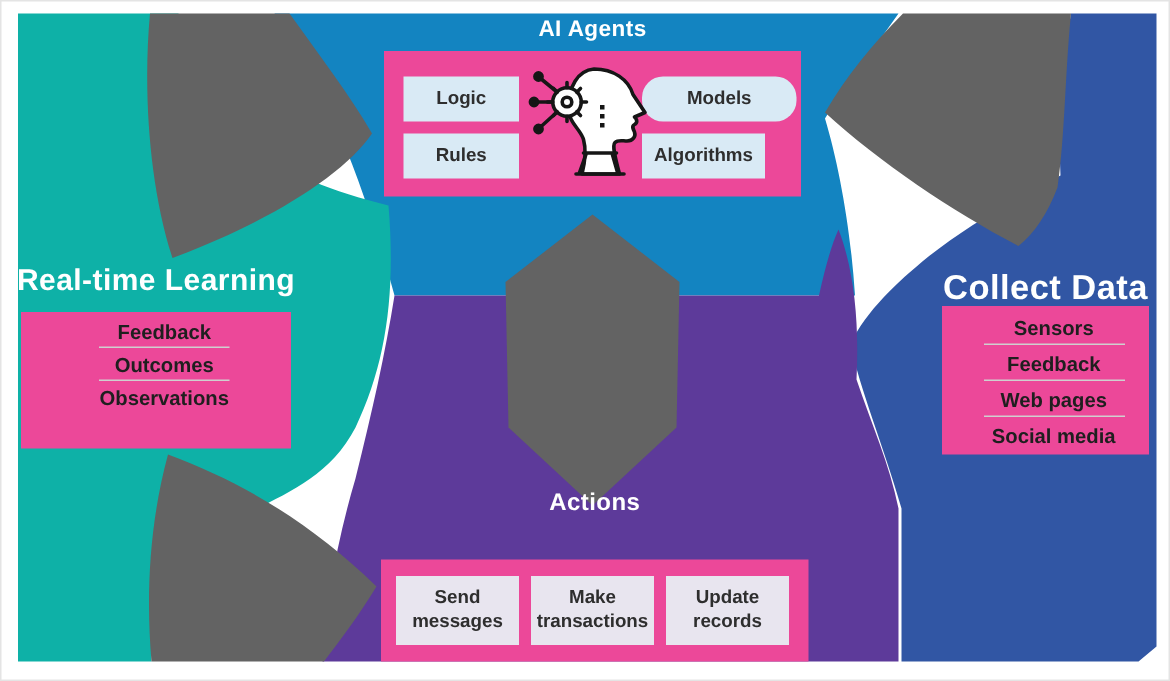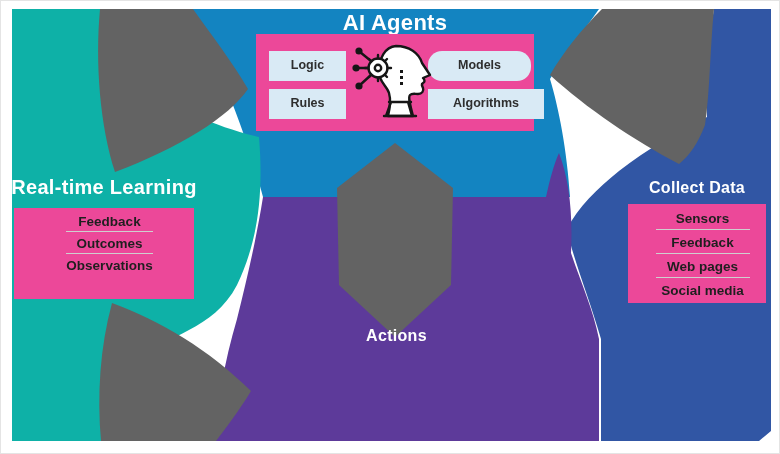--- a/index.html
+++ b/index.html
@@ -6,38 +6,38 @@
   #stage{
     position:relative;width:780px;height:454px;background:#ffffff;
     border:1px solid #e4e4e4;box-sizing:border-box;overflow:hidden;
     font-family:"Liberation Sans", sans-serif;
   }
   #shapes{position:absolute;left:0;top:0;width:780px;height:454px;}
   .title{
     position:absolute;color:#ffffff;font-weight:bold;text-align:center;
     letter-spacing:.3px;line-height:1;
   }
-  .t-ai{left:255px;top:11px;width:278px;font-size:22px;}
+  .t-ai{left:255px;top:11px;width:278px;font-size:15px;}
   .t-rtl{left:10px;top:176px;width:186px;font-size:20px;}
-  .t-cd{left:627px;top:179px;width:138px;font-size:16px;}
+  .t-cd{left:627px;top:179px;width:138px;font-size:23px;}
   .t-act{left:253px;top:327px;width:285px;font-size:16px;}
   .card{position:absolute;background:#ec4899;}
   .card-ai{left:255px;top:33px;width:278px;height:97px;}
   .card-rtl{left:13px;top:207px;width:180px;height:91px;}
   .card-cd{left:627px;top:203px;width:138px;height:99px;}
   .card-act{left:253px;top:372px;width:285px;height:68px;}
   .chip{
     position:absolute;background:#d9eaf5;color:#2e2e2e;font-weight:bold;
     font-size:12.5px;display:flex;align-items:center;justify-content:center;
     text-align:center;line-height:1.25;
   }
   .chip-logic{left:13px;top:17px;width:77px;height:30px;}
   .chip-rules{left:13px;top:55px;width:77px;height:30px;}
   .chip-models{left:172px;top:17px;width:103px;height:30px;border-radius:14px;}
-  .chip-algorithms{left:172px;top:55px;width:116px;height:30px;}
+  .chip-algorithms{left:172px;top:55px;width:82px;height:30px;}
   .chip-act{background:#e8e5ef;top:11px;width:82px;height:46px;}
   .chip-send{left:10px;}
   .chip-make{left:100px;}
   .chip-update{left:190px;}
   .ai-icon{position:absolute;left:95px;top:7px;width:88px;height:82px;}
   ul.list{list-style:none;margin:0;padding:2px 0 0 11px;}
   ul.list li{
     position:relative;display:flex;align-items:center;justify-content:center;
     font-weight:bold;color:#1f1f1f;
   }
@@ -117,14 +117,19 @@
 
   <div class="card card-cd">
     <ul class="list">
       <li>Sensors</li>
       <li>Feedback</li>
       <li>Web pages</li>
       <li>Social media</li>
     </ul>
   </div>
 
+  <div class="card card-act">
+    <div class="chip chip-act chip-send">Send messages</div>
+    <div class="chip chip-act chip-make">Make transactions</div>
+    <div class="chip chip-act chip-update">Update records</div>
+  </div>
 
 </div>
 
 </body></html>

